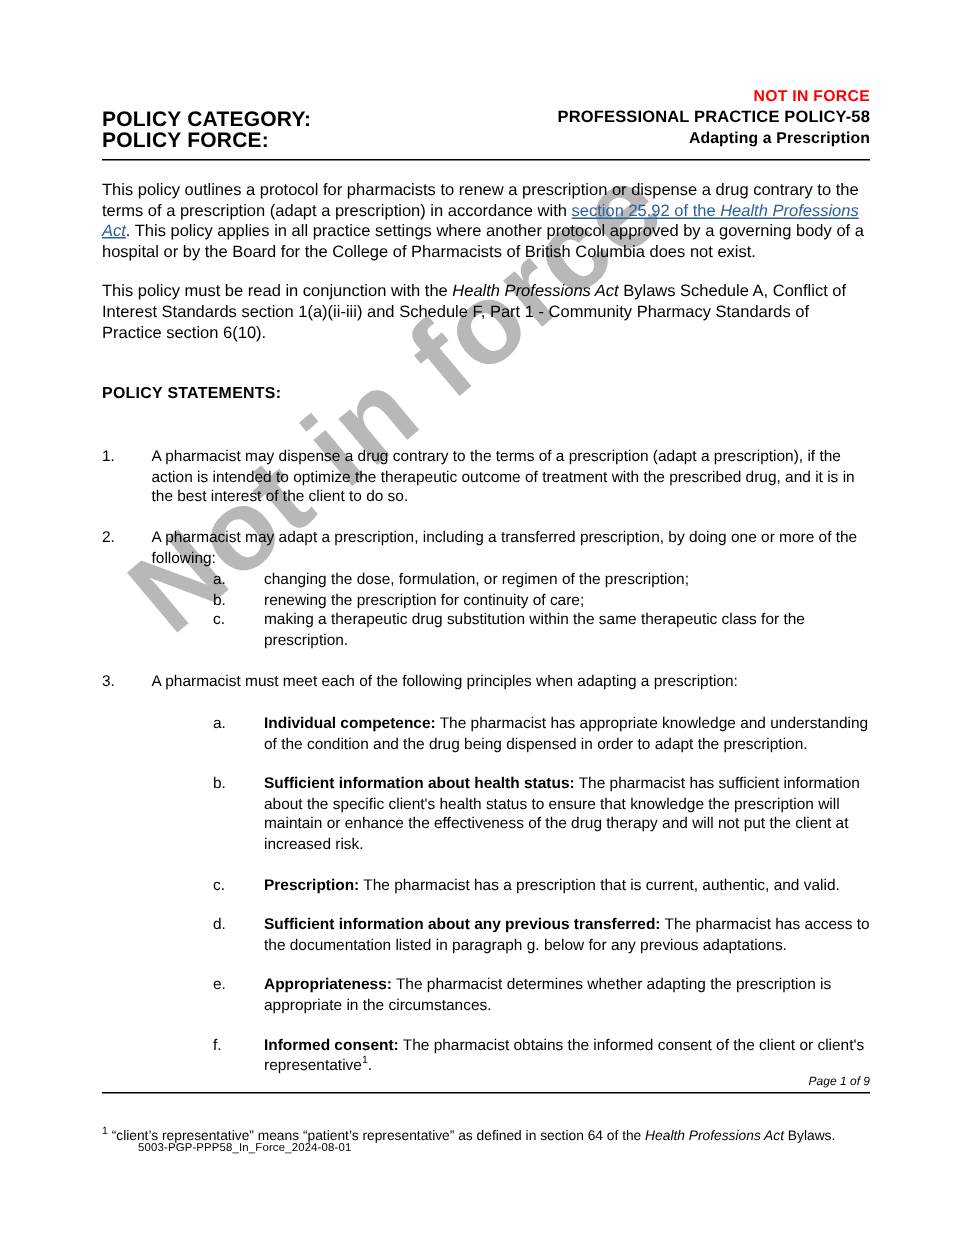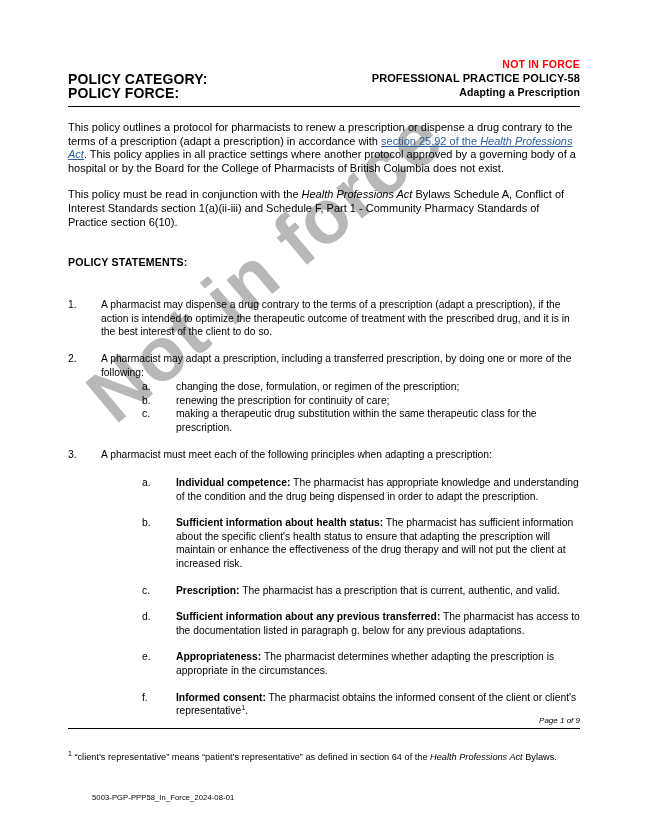--- a/index.html
+++ b/index.html
@@ -200,21 +200,21 @@
     margin: 0;
   }
   .footnote {
     font-size: 9.2px;
     line-height: 12.4px;
     margin-top: 22px;
   }
   .doc-code {
     position: absolute;
     left: 68px;
-    top: 793px;
+    top: 760px;
     font-size: 7.6px;
     letter-spacing: 0.1px;
     z-index: 10;
     padding-left: 24px;
   }
 </style>
 </head>
 <body>
 
 <div class="page">
@@ -285,21 +285,21 @@
 
           <div class="alpha-list principles-list">
 
             <div class="alpha-item alpha-indent spaced">
               <div class="alpha-marker">a.</div>
               <div class="alpha-body"><span class="bold">Individual competence:</span><span> The pharmacist has appropriate knowledge and understanding of the condition and the drug being dispensed in order to adapt the prescription.</span></div>
             </div>
 
             <div class="alpha-item alpha-indent spaced">
               <div class="alpha-marker">b.</div>
-              <div class="alpha-body"><span class="bold">Sufficient information about health status:</span><span> The pharmacist has sufficient information about the specific client's health status to ensure that adapting the prescription will maintain or enhance the effectiveness of the drug therapy and will not put the client at increased risk.</span></div>
+              <div class="alpha-body"><span class="bold">Sufficient information about health status:</span><span> The pharmacist has sufficient information about the specific client's health status to ensure that knowledge the prescription will maintain or enhance the effectiveness of the drug therapy and will not put the client at increased risk.</span></div>
             </div>
 
             <div class="alpha-item alpha-indent spaced">
               <div class="alpha-marker">c.</div>
               <div class="alpha-body"><span class="bold">Prescription:</span><span> The pharmacist has a prescription that is current, authentic, and valid.</span></div>
             </div>
 
             <div class="alpha-item alpha-indent spaced">
               <div class="alpha-marker">d.</div>
               <div class="alpha-body"><span class="bold">Sufficient information about any previous transferred:</span><span> The pharmacist has access to the documentation listed in paragraph g. below for any previous adaptations.</span></div>

